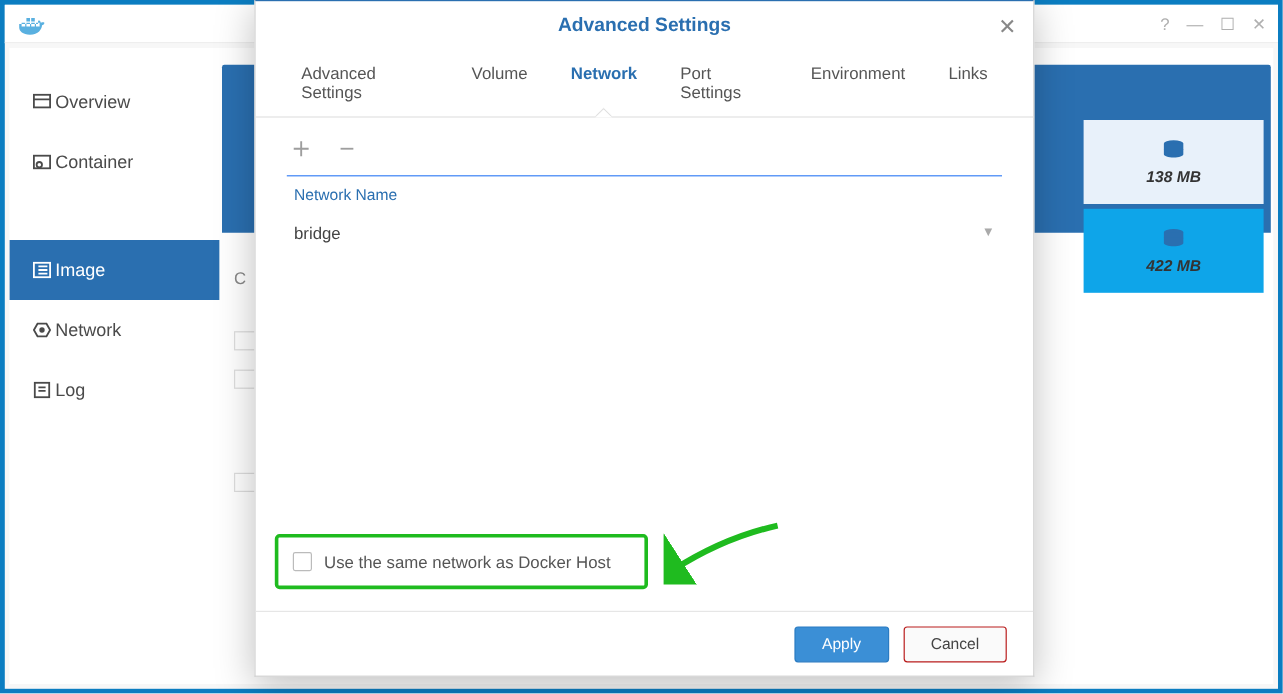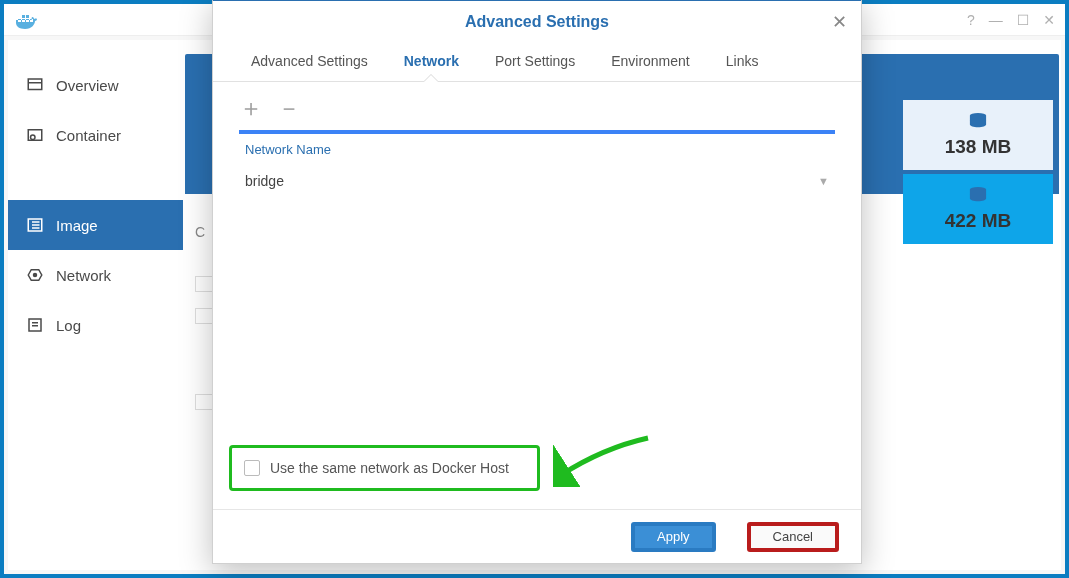--- a/index.html
+++ b/index.html
@@ -6,55 +6,55 @@
   html, body { width: 1069px; height: 578px; overflow: hidden; }
   .frame { border: 4px solid #0b7dc1; width: 100%; height: 100%; position: relative; background: #f7f7f7; }
   .titlebar { height: 32px; display: flex; align-items: center; padding: 0 10px; justify-content: space-between; background: #fff; border-bottom: 1px solid #eee; }
   .titlebar-left { display:flex; align-items:center; }
   .docker-logo { width: 24px; height: 24px; color: #59b0e0; }
   .win-controls { display:flex; gap:14px; color:#b0b0b0; font-size:14px; }
   .win-controls span { cursor:pointer; }
   .body { position: absolute; top:36px; left:4px; right:4px; bottom:4px; display:flex; background:#fff; }
   
   .sidebar { width: 175px; background:#fff; padding-top: 20px; }
-  .side-item { display:flex; align-items:center; gap:12px; padding:0 18px; height:50px; color:#4a4a4a; font-size:15px; cursor:pointer; }
+  .side-item { display:flex; align-items:center; gap:2px; padding:0 18px; height:50px; color:#4a4a4a; font-size:15px; cursor:pointer; }
   .side-item.active { background:#2a6fb0; color:#fff;margin-top:40px; }
   .side-icon { width:18px; height:18px; flex:0 0 18px; }
   
   .main-area { flex:1; position:relative; background:#fff; }
   .sub-window { position:absolute; left:2px; right:2px; top:2px; height:180px; }
   .sub-header-bar { background:#2a6fb0; height:140px; border-radius:2px 2px 0 0; margin-top:12px; }
   
   .right-cards { position:absolute; right:8px; top:60px; width:150px; display:flex; flex-direction:column; gap:4px; }
   .card { height:70px; background:#0ea5e9; display:flex; flex-direction:column; align-items:center; justify-content:center; gap:6px; }
   .card.first { background:#e8f1fa; }
   .card-db { width:22px; height:18px; color:#2a6fb0; }
-  .card-label { font-size:19px; font-weight:bold; color:#333; }
+  .card-label { font-size:13px; font-weight:bold; color:#333;font-style:italic; }
   
   .modal { position:absolute; left:208px; top:-6px; width:650px; height:566px; background:#fff; border:1px solid #d0d0d0; box-shadow:0 8px 30px rgba(0,0,0,0.25); display:flex; flex-direction:column; border-top:3px solid #2a6fb0; }
   .modal-title-row { height:42px; display:flex; align-items:center; justify-content:center; position:relative; }
   .modal-title { color:#2a6fb0; font-size:16px; font-weight:bold; }
   .modal-close { position:absolute; right:14px; top:10px; color:#888; font-size:18px; cursor:pointer; }
   .tabs { display:flex; border-bottom:1px solid #e1e1e1; padding:0 20px; gap:0; }
   .tab { padding:10px 18px 12px; font-size:14px; color:#555; cursor:pointer; position:relative; }
   .tab.active { color:#2a6fb0; font-weight:bold; }
   .tab.active::after { content:""; position:absolute; left:50%; bottom:-1px; transform:translateX(-50%); width:0; height:0; border-left:7px solid transparent; border-right:7px solid transparent; border-bottom:7px solid #fff; filter: drop-shadow(0 -1px 0 #d8d8d8); }
   .modal-body { flex:1; padding:14px 26px 10px; position:relative; }
   .toolbar { display:flex; gap:14px; margin-bottom:10px; color:#9e9e9e; }
   .tool-btn { font-size:24px; line-height:1; cursor:pointer; color:#9e9e9e; }
-  .table-header-row { border-top:4px solid #3b82f6; padding:8px 6px; font-size:13px; color:#2a6fb0; }
+  .table-header-row { border-top:1px solid #3b82f6; padding:8px 6px; font-size:13px; color:#2a6fb0; }
   .table-row { padding:8px 6px; font-size:14px; color:#444; display:flex; justify-content:space-between; align-items:center; cursor:pointer;gap:32px; }
   .dropdown-caret { color:#aaa; font-size:11px; }
   .checkbox-block { position:absolute; left:16px; bottom:18px; border:3px solid #1fbb1f; border-radius:4px; padding:12px 28px 12px 12px; display:flex; align-items:flex-end; gap:10px; background:#fff; }
   .chk { width:16px; height:16px; border:1px solid #bbb; border-radius:2px; background:#fff; }
   .chk-label { font-size:14px; color:#555; }
   
   .arrow-svg { position:absolute; left:340px; bottom:22px; width:100px; height:54px; color:#1fbb1f; }
   .modal-footer { height:54px; border-top:1px solid #e6e6e6; display:flex; align-items:center; justify-content:flex-end; gap:12px; padding:0 22px; }
-  .btn { height:30px; padding:0 22px; font-size:13px; border-radius:3px; cursor:pointer; border:4px solid #b91c1c; background:#fafafa; color:#444;margin-left:19px; }
+  .btn { height:30px; padding:0 22px; font-size:13px; border-radius:3px; cursor:pointer; border:1px solid #b91c1c; background:#fafafa; color:#444; }
   .btn.primary { background:#3b8fd6; border-color:#2a7bc2; color:#fff; }
   .bg-letter { position:absolute; left:12px; top:184px; color:#888; font-size:14px; }
   .bg-bits { position:absolute; left:12px; top:236px; width:20px; }
   .bg-bits div { height:16px; border:1px solid #ddd; margin-bottom:16px; background:#fff; }
   .bg-bottom-field { position:absolute; left:12px; bottom:160px; width:20px; height:16px; border:1px solid #ddd; background:#fff;}
 </style>
 </head>
 <body>
 
 <div class="frame">
@@ -146,20 +146,21 @@
     </div>
   </div>
 
   <div class="modal">
     <div class="modal-title-row">
       <span class="modal-title">Advanced Settings</span>
       <span class="modal-close">✕</span>
     </div>
     <div class="tabs">
       <div class="tab"><span>Advanced Settings</span></div>
+      <div class="tab"><span>Volume</span></div>
       <div class="tab active"><span>Network</span></div>
       <div class="tab"><span>Port Settings</span></div>
       <div class="tab"><span>Environment</span></div>
       <div class="tab"><span>Links</span></div>
     </div>
 
     <div class="modal-body">
       <div class="toolbar">
         <span class="tool-btn">＋</span>
         <span class="tool-btn">－</span>

